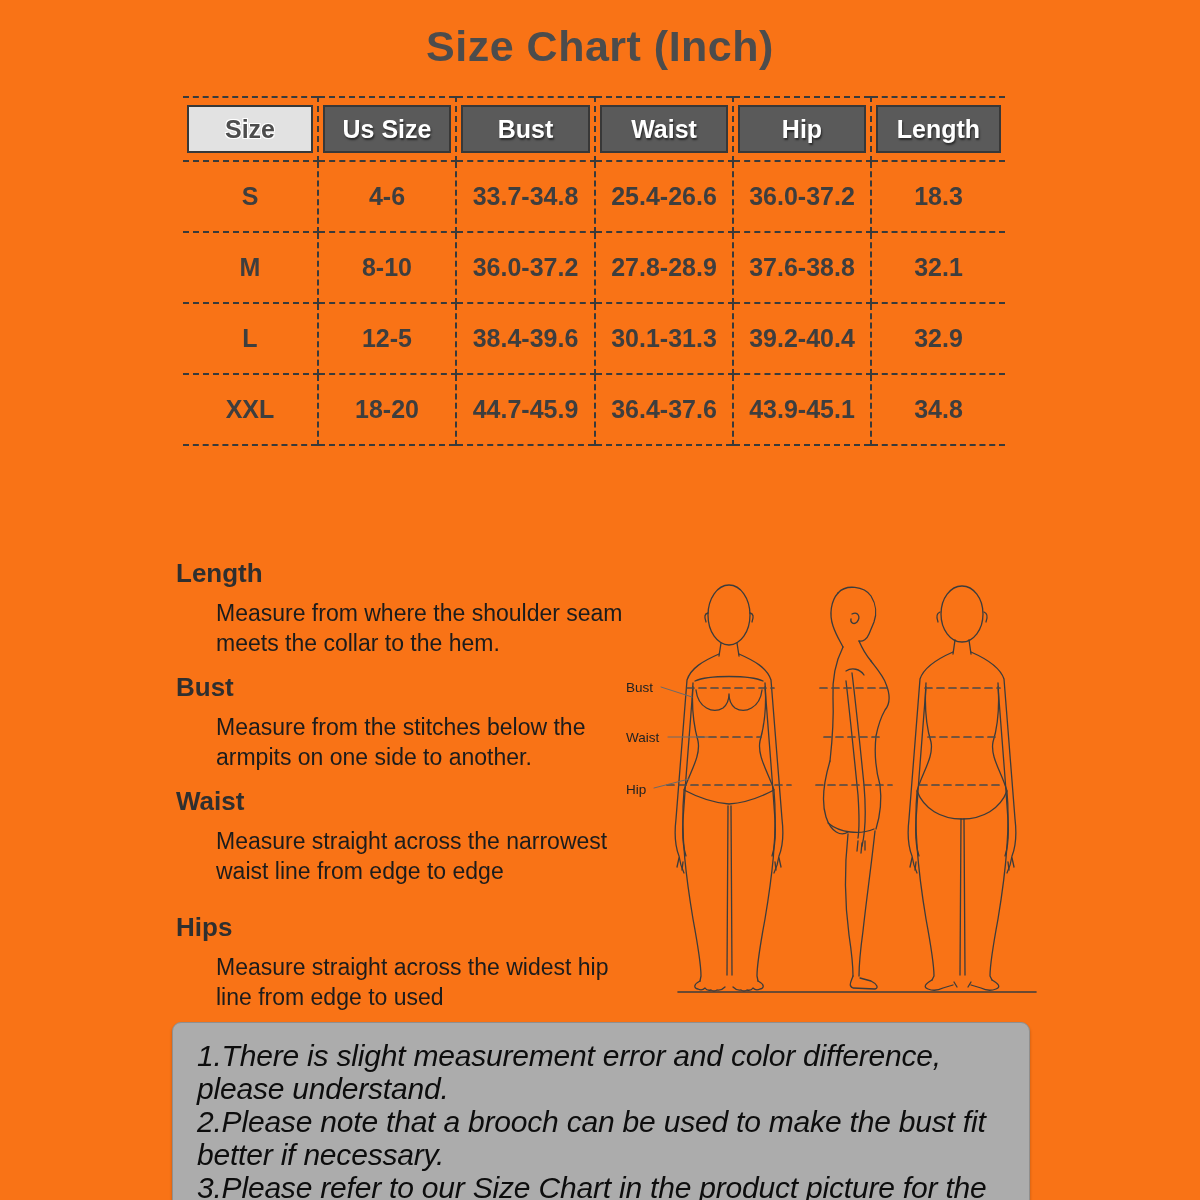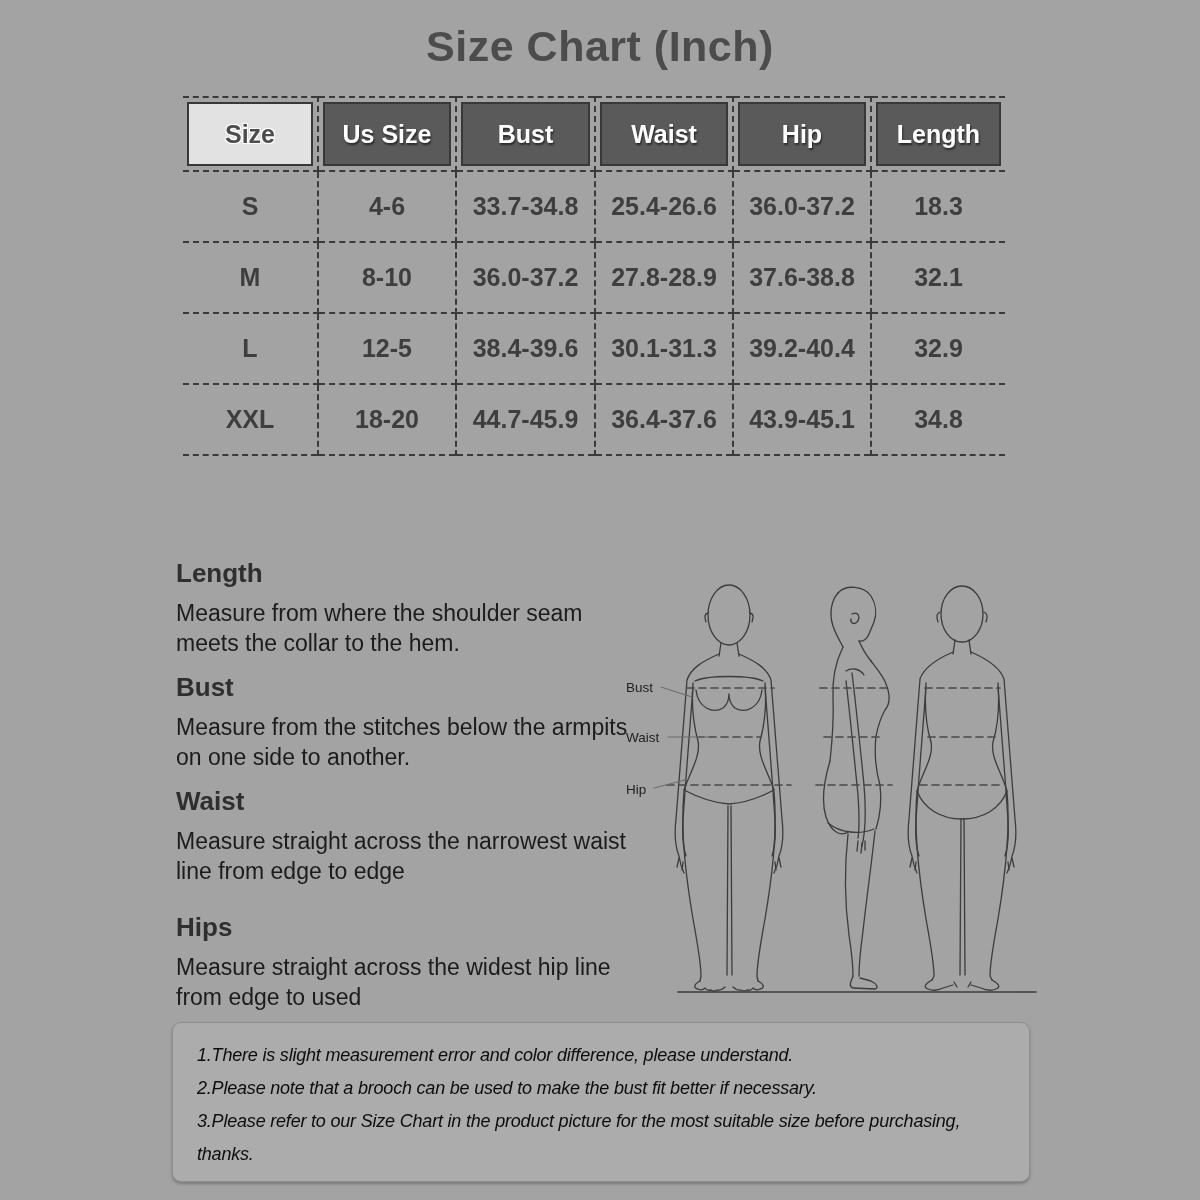--- a/index.html
+++ b/index.html
@@ -1,18 +1,18 @@
 <!DOCTYPE html>
 <html><head>
 <meta charset="utf-8">
 <style>
   * { margin:0; padding:0; box-sizing:border-box; }
   html,body { background:#ffffff; }
   .page {
-    position:relative; width:1200px; height:1200px; background:#a3a3a3;
+    position:relative; width:1200px; height:1200px; background:#f97316;
     font-family:"Liberation Sans", sans-serif; overflow:hidden;
   }
 
   
   .title {
     position:absolute; top:22px; left:0; width:100%;
     text-align:center; font-size:43px; font-weight:bold;
     color:#4c4c4c; letter-spacing:0.5px;
   }
 
@@ -26,57 +26,57 @@
     border-right:2px dashed #3a3a3a;
     border-bottom:2px dashed #3a3a3a;
     vertical-align:middle;
   }
   table.size-table th:last-child, table.size-table td:last-child { border-right:none; }
   table.size-table thead tr { height:64px; }
   table.size-table tbody tr { height:71px; }
   table.size-table tbody tr:last-child td { border-bottom:none; }
   th { padding:4px; font-weight:bold; }
   .hcell {
-    height:64px; display:flex; align-items:center; justify-content:center;
+    height:48px; display:flex; align-items:center; justify-content:center;
     border:2px solid #383838; font-size:25px; font-weight:bold;
   }
   .hcell-dark  { background:#5a5a5a; color:#ffffff; text-shadow:1px 2px 2px rgba(0,0,0,0.55); }
   .hcell-light { background:#e2e2e2; color:#4d4d4d;
                  text-shadow:1px 1px 0 #ffffff, -1px -1px 0 #ffffff, 1px -1px 0 #ffffff, -1px 1px 0 #ffffff; }
   table.size-table tbody td {
     font-size:25px; font-weight:bold; color:#3e3e3e; text-align:center;
   }
 
   
   .instructions { position:absolute; left:176px; top:558px; width:455px; }
   .instructions section { margin-bottom:14px; }
   .instructions section.gap-lg { margin-bottom:26px; }
   .instructions h2 { font-size:26px; font-weight:bold; color:#2f2f2f; margin-bottom:9px; }
-  .instructions p  { font-size:23px; color:#1c1c1c; line-height:30px; }
+  .instructions p  { font-size:23px; color:#1c1c1c; line-height:30px;margin-left:40px; }
 
   
   svg.figures { position:absolute; left:612px; top:583px; }
   svg.figures path, svg.figures ellipse {
     fill:none; stroke:#3c3c3c; stroke-width:1.3;
     stroke-linecap:round; stroke-linejoin:round;
   }
   svg.figures .dash { stroke:#4a4a4a; stroke-width:1.7; stroke-dasharray:7 5; }
   svg.figures .leader { stroke:#6a6a6a; stroke-width:1; }
   svg.figures .ground { stroke:#3c3c3c; stroke-width:1.6; }
   svg.figures text { font-family:"Liberation Sans", sans-serif; font-size:13.5px; fill:#222222; }
 
   
   .notes {
     position:absolute; left:172px; top:1022px; width:858px; min-height:148px;
     background:#acacac; border:1px solid #8f8f8f; border-radius:9px;
     padding:16px 8px 10px 24px;
     box-shadow:0 2px 3px rgba(0,0,0,0.25);
   }
   .notes p {
-    font-style:italic; font-size:18px; line-height:33px;
+    font-style:italic; font-size:30px; line-height:33px;
     letter-spacing:-0.2px; color:#0d0d0d;
   }
 </style>
 </head>
 <body>
 
 <div class="page">
 
   <h1 class="title">Size Chart (Inch)</h1>
 

